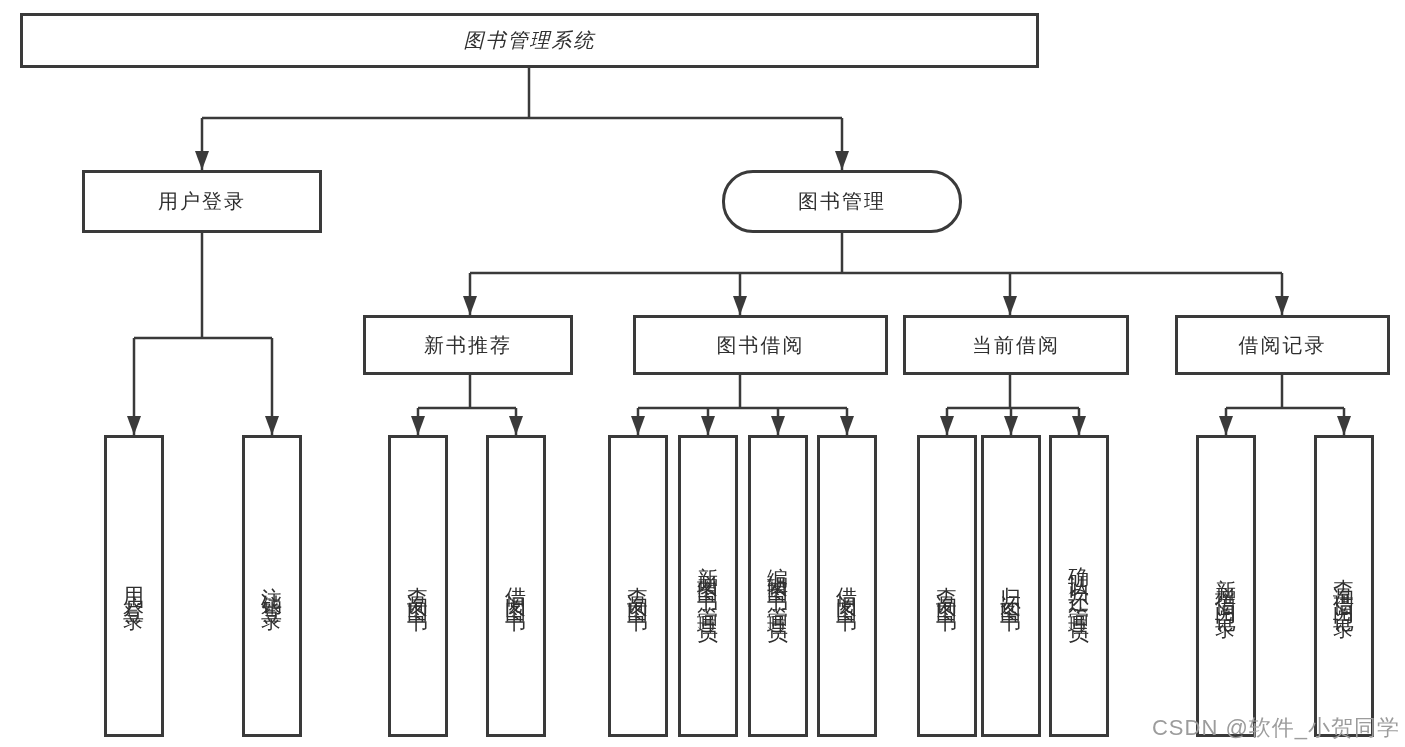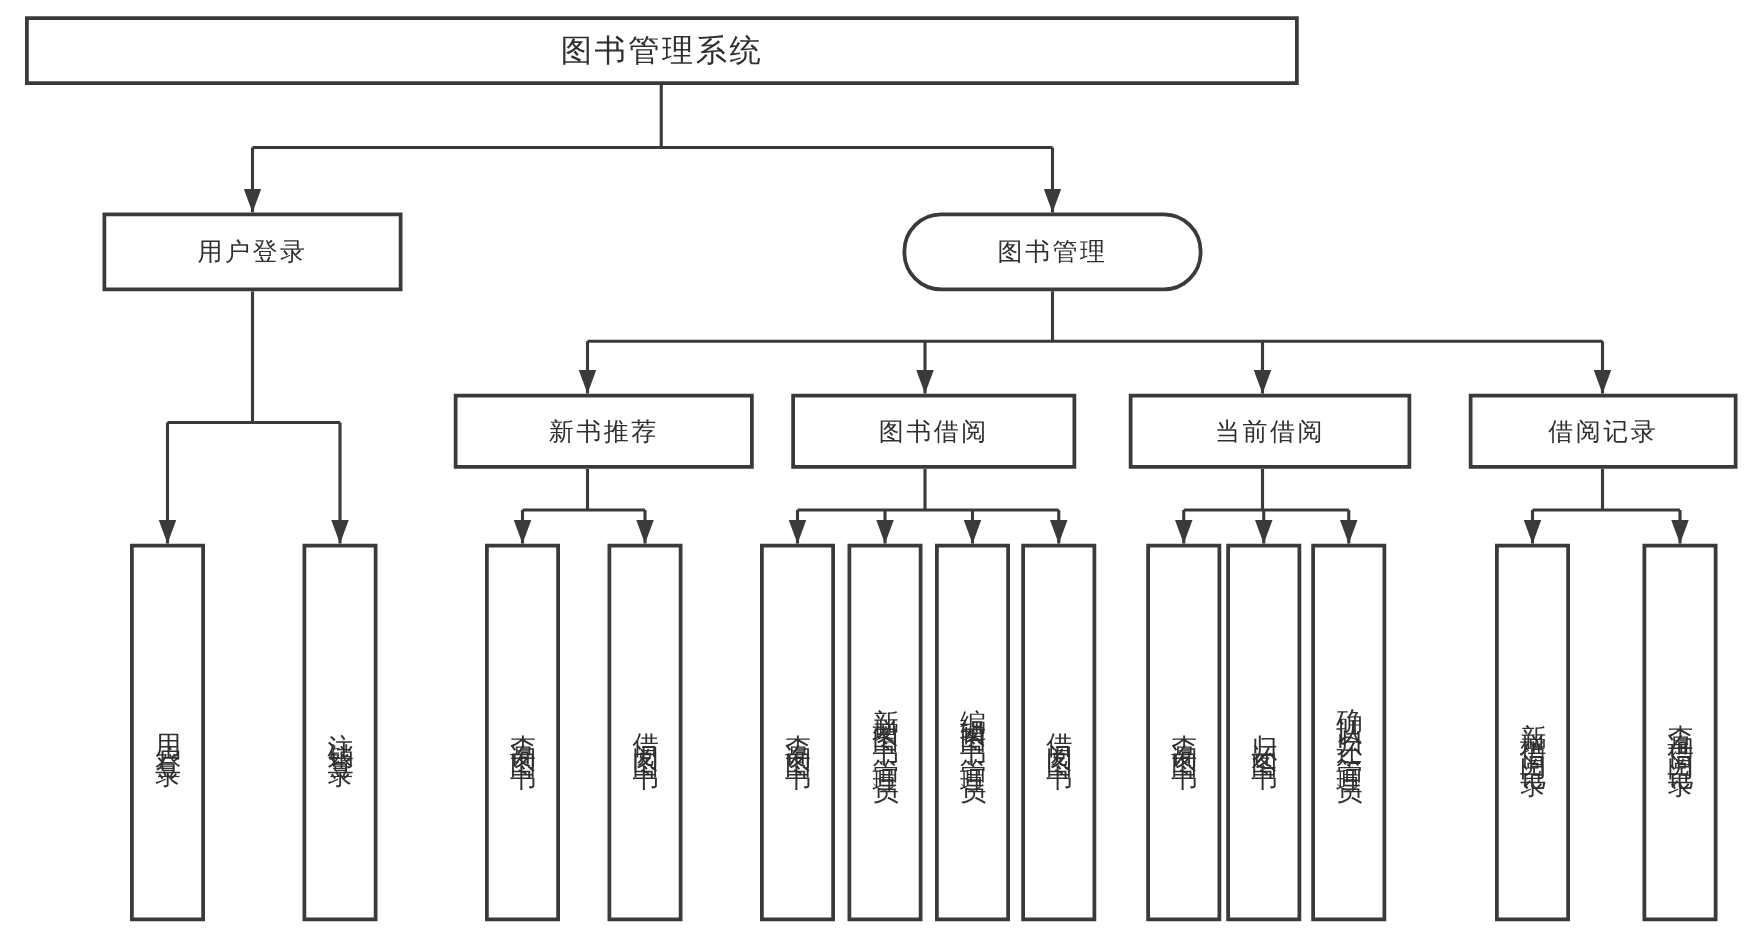--- a/index.html
+++ b/index.html
@@ -23,21 +23,21 @@
     box-sizing: border-box;
     border: 3px solid var(--line, #3a3a3a);
     background: var(--box-background, #ffffff);
     display: flex;
     align-items: center;
     justify-content: center;
     color: var(--text, #2f2f2f);
     z-index: 2;
   }
   .h-label { font-size: 20px; letter-spacing: 2px; white-space: nowrap; }
-  .root-label { font-size: 25px; letter-spacing: 2px; white-space: nowrap; }
+  .root-label { font-size: 20px; letter-spacing: 2px; white-space: nowrap; font-style: italic; }
   .v-label {
     writing-mode: vertical-rl;
     font-size: 21px;
     letter-spacing: 8px;
     line-height: 1;
     white-space: nowrap;
   }
   #watermark {
     position: absolute;
     right: 5px;
@@ -106,24 +106,24 @@
     <span class="root-label">图书管理系统</span>
   </div>
 
   <div class="box" style="left:82px;top:170px;width:240px;height:63px;">
     <span class="h-label">用户登录</span>
   </div>
   <div class="box" style="left:722px;top:170px;width:240px;height:63px;border-radius:31px;">
     <span class="h-label">图书管理</span>
   </div>
 
-  <div class="box" style="left:363px;top:315px;width:240px;height:60px;">
+  <div class="box" style="left:363px;top:315px;width:210px;height:60px;">
     <span class="h-label">新书推荐</span>
   </div>
-  <div class="box" style="left:633px;top:315px;width:228px;height:60px;">
+  <div class="box" style="left:633px;top:315px;width:255px;height:60px;">
     <span class="h-label">图书借阅</span>
   </div>
   <div class="box" style="left:903px;top:315px;width:226px;height:60px;">
     <span class="h-label">当前借阅</span>
   </div>
   <div class="box" style="left:1175px;top:315px;width:215px;height:60px;">
     <span class="h-label">借阅记录</span>
   </div>
 
   <div class="box" style="left:104px;top:435px;width:60px;height:302px;">
@@ -163,13 +163,14 @@
     <span class="v-label">确认归还（管理员）</span>
   </div>
 
   <div class="box" style="left:1196px;top:435px;width:60px;height:302px;">
     <span class="v-label">新增借阅记录</span>
   </div>
   <div class="box" style="left:1314px;top:435px;width:60px;height:302px;">
     <span class="v-label">查询借阅记录</span>
   </div>
 
+  <div id="watermark">CSDN @软件_小贺同学</div>
 </div>
 
 </body></html>

